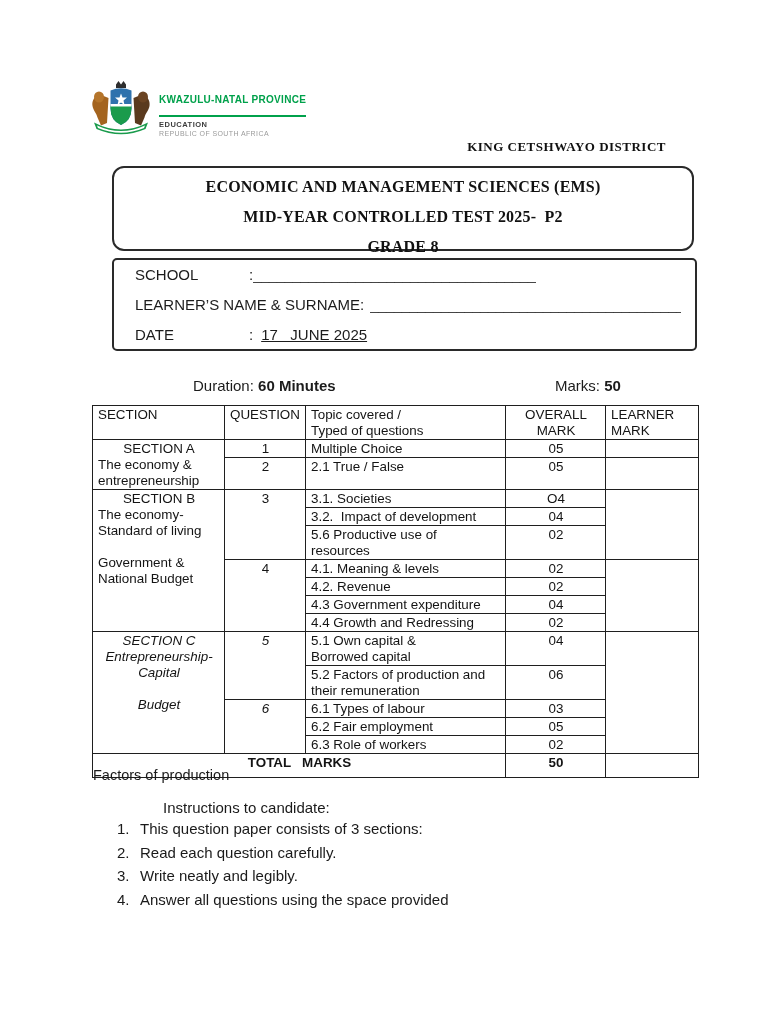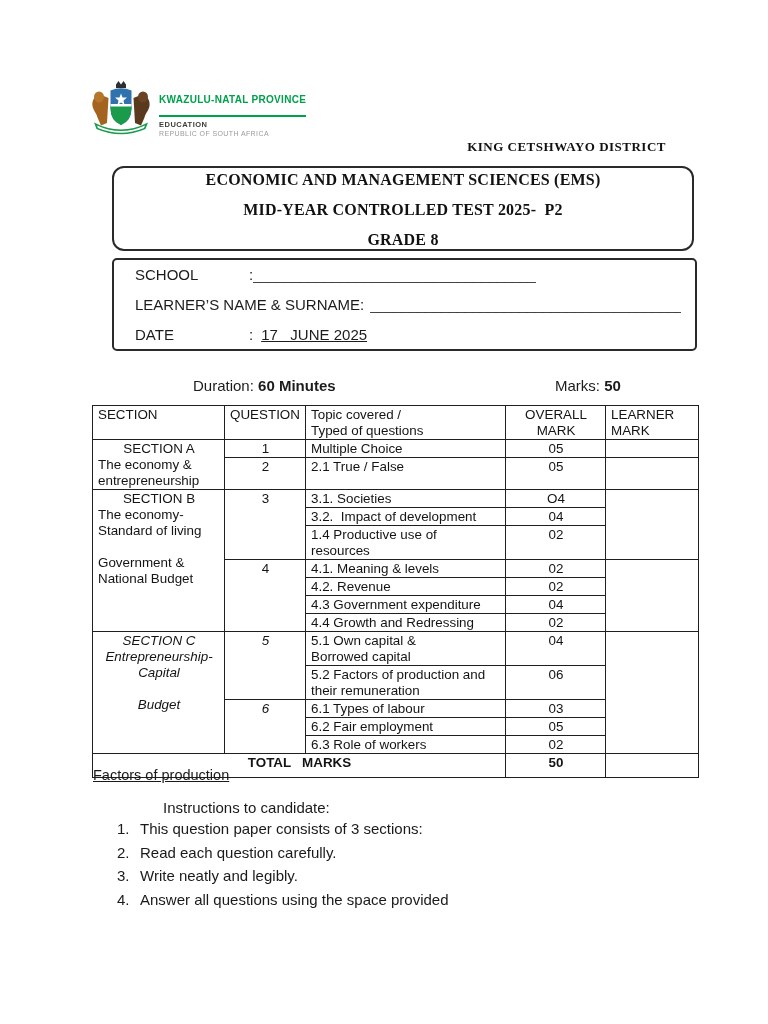--- a/index.html
+++ b/index.html
@@ -19,21 +19,21 @@
   .logo-education { font-size:7.5px; font-weight:bold; color:#3c3c3c; margin-top:3px; letter-spacing:0.5px; }
   .logo-republic { font-size:7px; color:#9b9b9b; margin-top:1px; letter-spacing:0.4px; }
   
   .district {
     position:absolute; top:139px; right:102px;
     font-family:"Liberation Serif", serif; font-weight:bold; font-size:13px;
     letter-spacing:0.5px; color:#111;
   }
   .title-box {
     position:absolute; left:112px; top:166px; width:582px; height:85px;
-    border:2px solid #2a2a2a; border-radius:12px; text-align:center; padding-top:3px;
+    border:2px solid #2a2a2a; border-radius:12px; text-align:center; padding-top:10px;
     font-family:"Liberation Serif", serif; font-weight:bold; font-size:16px; color:#111;
   }
   .title-box div { margin-bottom:12px; letter-spacing:0.2px; }
   
   .details-box {
     position:absolute; left:112px; top:258px; width:585px; height:93px;
     border:2px solid #2a2a2a; border-radius:5px; padding:6px 14px 0 21px;
     font-size:15px; color:#1c1c1c;
   }
   .d-row { height:30px; display:flex; align-items:flex-start; white-space:pre; }
@@ -60,21 +60,21 @@
   .ml { white-space:pre-line; }
   .pw { white-space:pre-wrap; }
   td.sec-cell { padding-top:1px; }
   .sec-title { text-align:center; }
   .sec-sub { text-align:left; white-space:pre-line; }
   .secC .sec-title, .secC .sec-sub { text-align:center; font-style:italic; }
   .it { font-style:italic; }
   td.total-label { text-align:center; font-weight:bold; padding-right:12px; white-space:pre; font-size:14.5px; }
   td.total-mark { text-align:center; font-weight:bold; font-size:14px; }
   
-  .factors { position:absolute; left:93px; top:767px; font-size:14.5px;text-decoration:underline; }
+  .factors { position:absolute; left:93px; top:767px; font-size:14.5px; }
   .instr-title { position:absolute; left:163px; top:799px; font-size:15px; }
   .instr-list { position:absolute; left:117px; top:820px; font-size:15px; }
   .instr-item { display:flex; margin-bottom:6.5px; }
   .instr-num { width:23px; }
 </style>
 </head>
 <body>
 
 <div class="page">
 
@@ -172,21 +172,21 @@
       <td rowspan="3" class="qn">3</td>
       <td class="pw">3.1. Societies</td>
       <td class="mark">O4</td>
       <td rowspan="3"></td>
     </tr>
     <tr style="height:17px">
       <td class="pw">3.2.  Impact of development</td>
       <td class="mark">04</td>
     </tr>
     <tr style="height:32px">
-      <td class="pw">1.4 Productive use of
+      <td class="pw">5.6 Productive use of
 resources</td>
       <td class="mark">02</td>
     </tr>
     <tr style="height:17px">
       <td rowspan="4" class="qn">4</td>
       <td class="pw">4.1. Meaning &amp; levels</td>
       <td class="mark">02</td>
       <td rowspan="4"></td>
     </tr>
     <tr style="height:17px">

